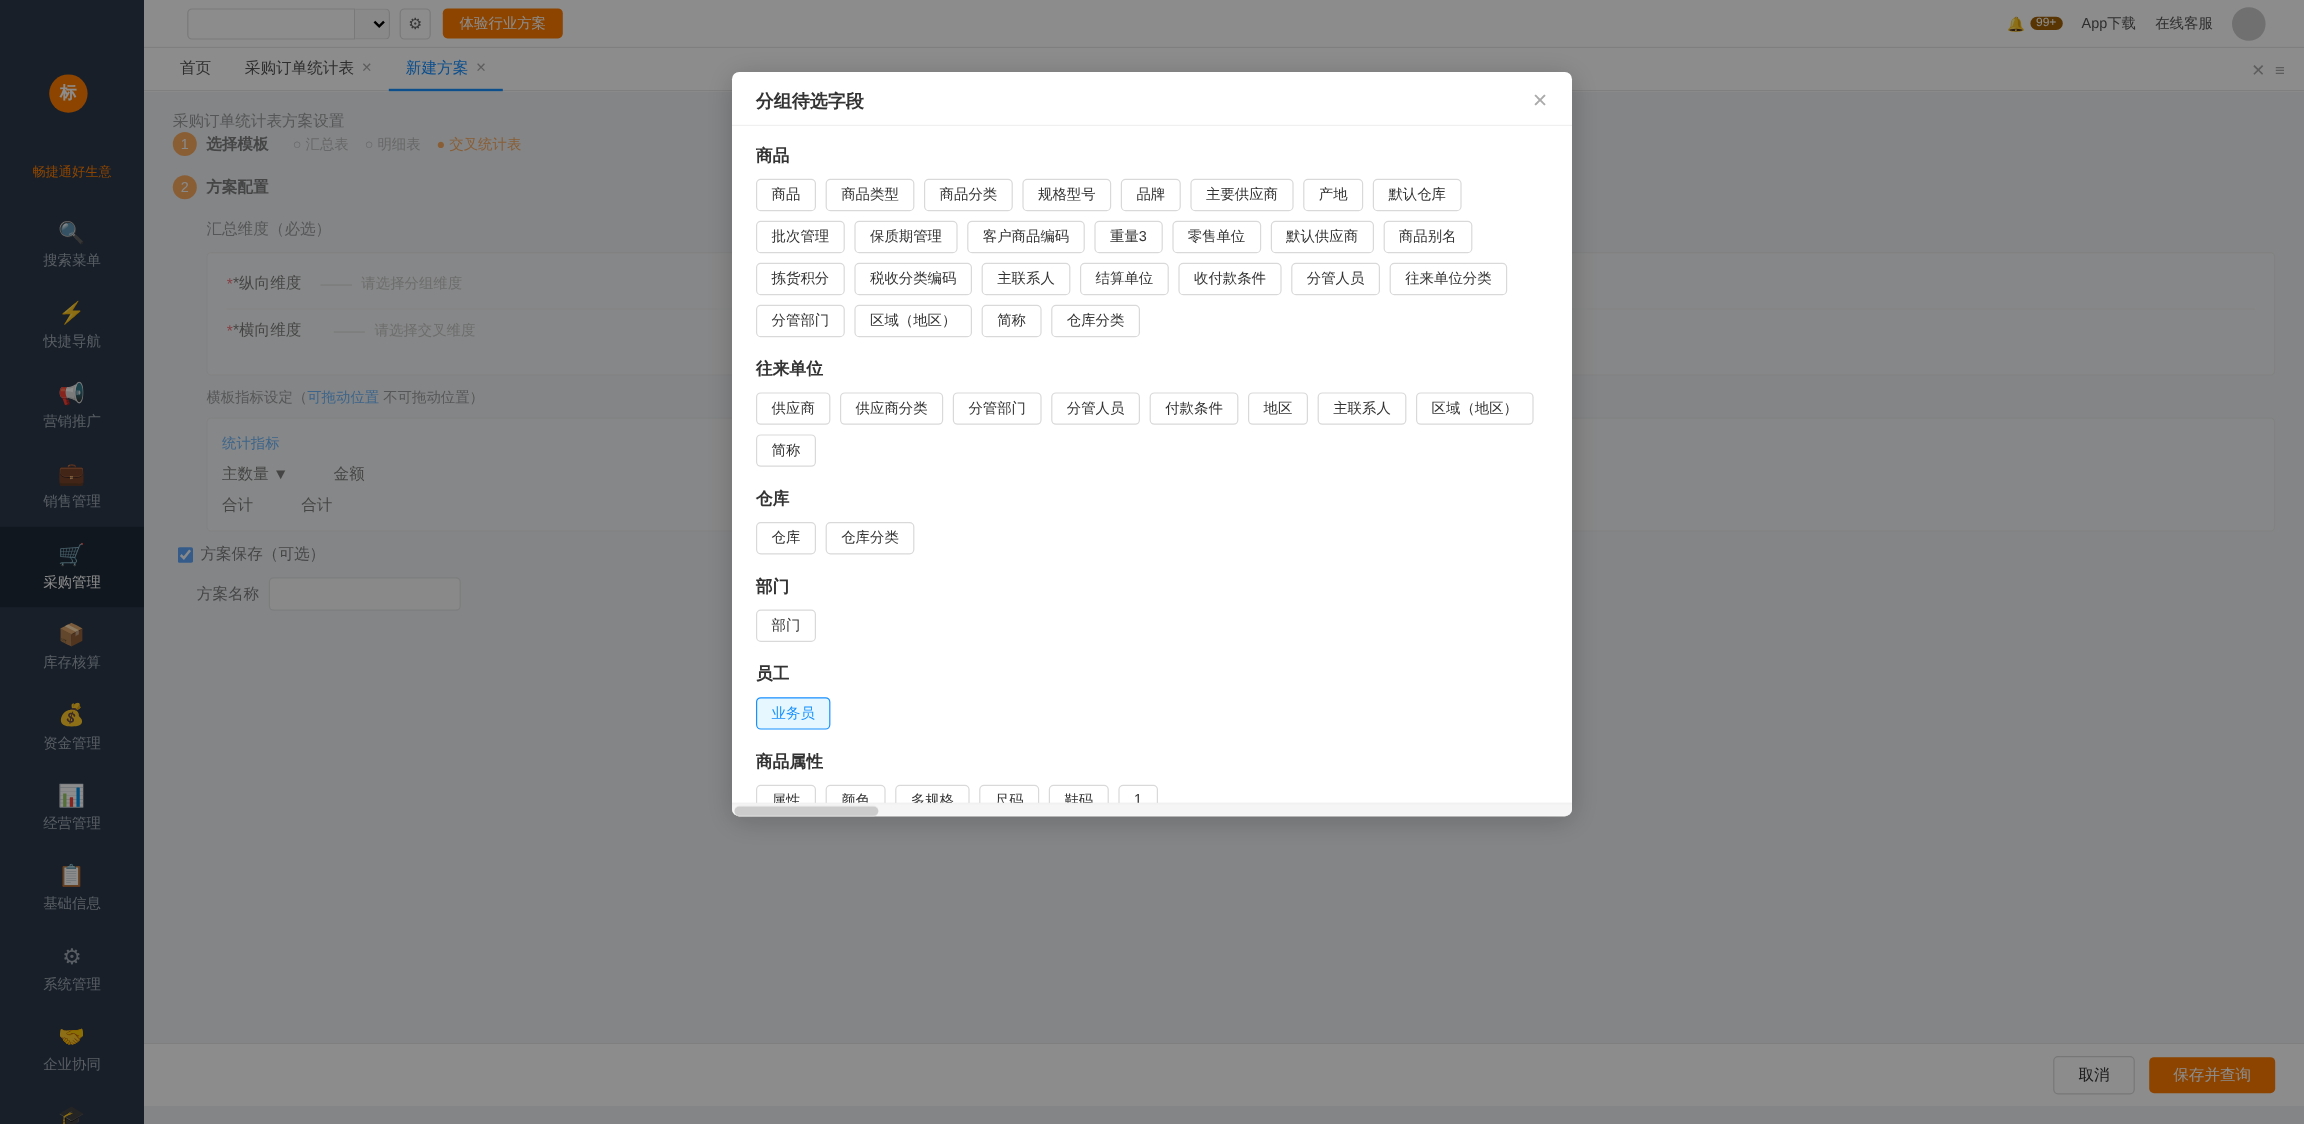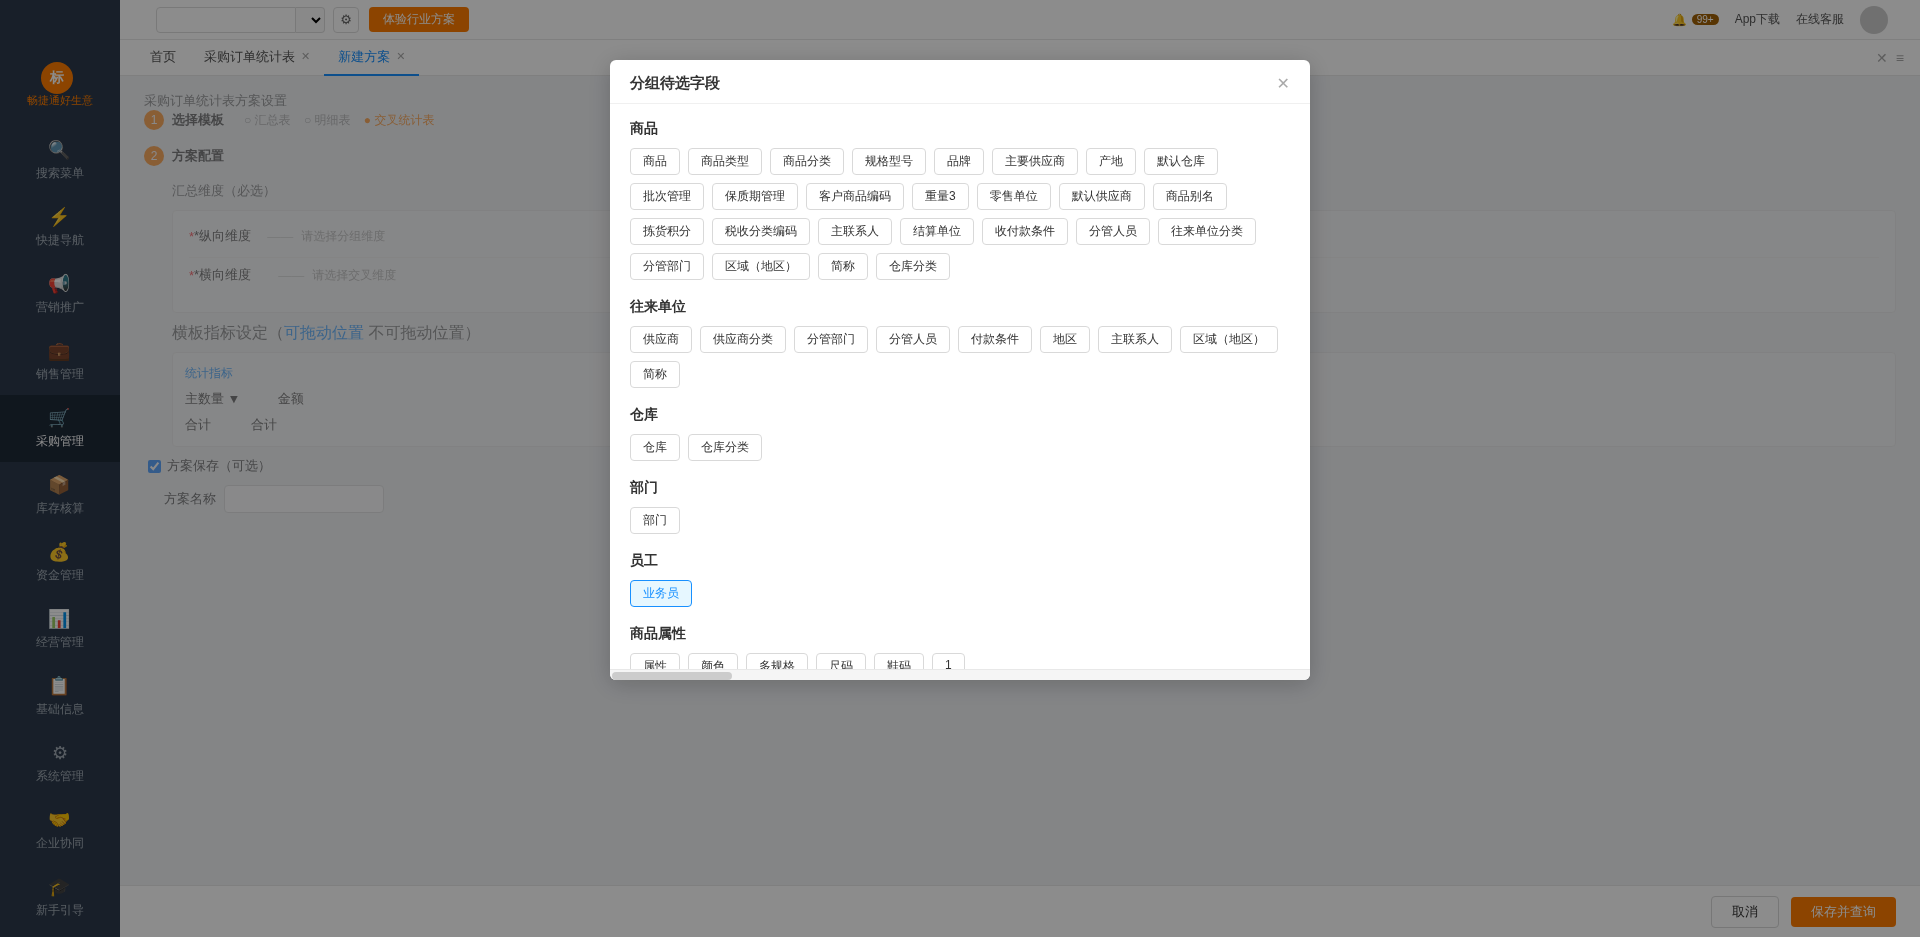--- a/index.html
+++ b/index.html
@@ -61,36 +61,36 @@
     .bg-page { opacity: 0.6; }
     .page-header { font-size: 13px; color: #666; }
     .scheme-step { display: flex; align-items: center; margin-bottom: 16px; }
     .step-num { width: 20px; height: 20px; border-radius: 50%; background: #ff7d00; color: #fff; display: flex; align-items: center; justify-content: center; font-size: 12px; margin-right: 8px; flex-shrink: 0; }
     .step-label { font-size: 13px; font-weight: bold; color: #333; }
 
     .form-row { display: flex; align-items: center; margin-bottom: 12px; font-size: 13px; }
     .form-required { color: #f5222d; }
 
     
-    .bottom-bar { position: fixed; bottom: 0; left: 120px; right: 0; height: 52px; background: #fff; border-top: 1px solid #e8e8e8; display: flex; align-items: center; justify-content: flex-end; padding: 0 24px; gap: 12px; z-index: 99; }
+    .bottom-bar { position: fixed; bottom: 16px; left: 120px; right: 0; height: 52px; background: #fff; border-top: 1px solid #e8e8e8; display: flex; align-items: center; justify-content: flex-end; padding: 0 24px; gap: 12px; z-index: 99; }
     .btn-cancel { padding: 6px 20px; border: 1px solid #d9d9d9; border-radius: 4px; background: #fff; color: #333; cursor: pointer; font-size: 13px; }
     .btn-primary { padding: 6px 20px; border: none; border-radius: 4px; background: #ff7d00; color: #fff; cursor: pointer; font-size: 13px; }
 
     
     .modal-hscroll { height: 12px; background: #f5f5f5; border-top: 1px solid #e8e8e8; border-radius: 0 0 6px 6px; position: relative; }
     .modal-hscroll-thumb { position: absolute; left: 2px; top: 2px; width: 120px; height: 8px; background: #ccc; border-radius: 4px; }
   </style>
 </head>
 <body>
 
 <div class="sidebar">
   <div style="display:flex;flex-direction:column;align-items:center;width:100%;padding-top:0;">
     <div class="logo-area" style="flex-direction:column;width:100%;align-items:center;padding:12px 0 20px;">
       <div class="logo-icon">标</div>
-      <div class="logo-text" style="text-align:left;font-size:11px;">
+      <div class="logo-text" style="text-align:left;font-size:11px;margin-top:44px;">
         <span>畅捷通好生意</span>
       </div>
     </div>
   </div>
 
   <div class="sidebar-item">
     <span class="sidebar-icon">🔍</span>
     <span>搜索菜单</span>
   </div>
   <div class="sidebar-item">
@@ -209,21 +209,21 @@
     </div>
     <div style="height:1px;background:#f0f0f0;margin:8px 0;"></div>
     <div class="form-row">
       <span class="form-required">*</span>
       <span style="margin-right:19px;">*横向维度</span>
       <span style="color:#ccc;margin:0 8px;">——</span>
       <span style="color:#aaa;font-size:12px;">请选择交叉维度</span>
     </div>
   </div>
 
-  <div style="margin-left:28px;margin-bottom:8px;font-size:16px;color:#666;">
+  <div style="margin-left:28px;margin-bottom:8px;font-size:12px;color:#666;">
     横板指标设定（<span style="color:#1890ff;">可拖动位置</span> <span>不可拖动位置）</span>
   </div>
 
   <div style="margin-left:28px;background:#f9f9f9;border:1px solid #e8e8e8;border-radius:4px;padding:12px;margin-bottom:10px;font-family:Liberation Mono, monospace;">
     <div style="font-size:12px;color:#1890ff;margin-bottom:8px;">统计指标</div>
     <div style="display:flex;gap:40px;">
       <div style="display:flex;align-items:center;gap:6px;">
         <span>主数量</span>
         <span>▼</span>
       </div>

